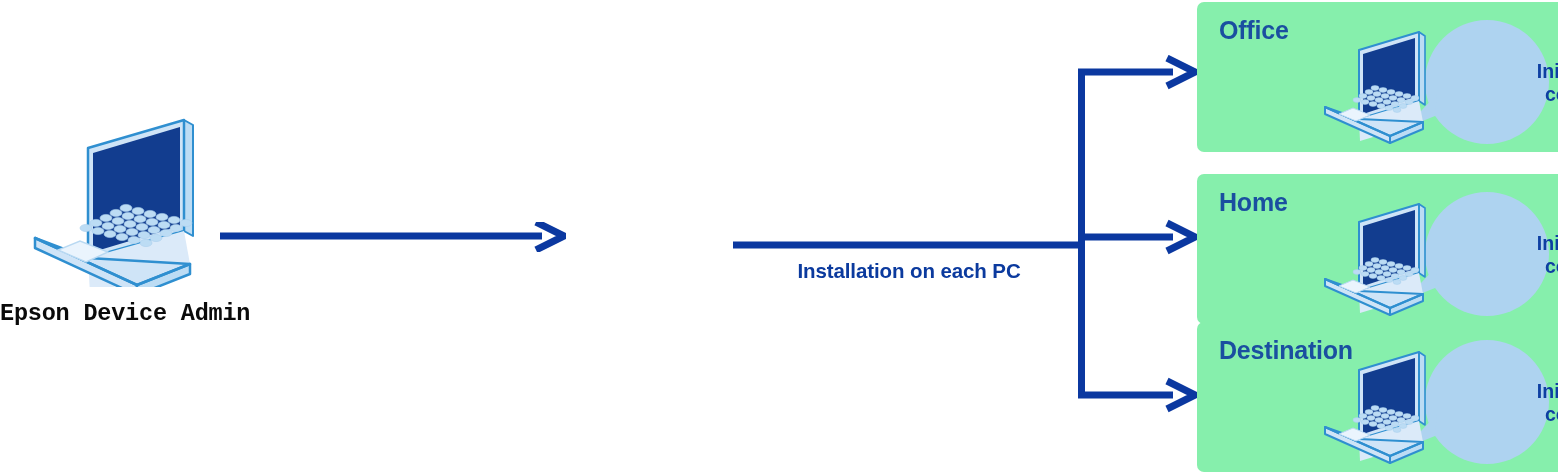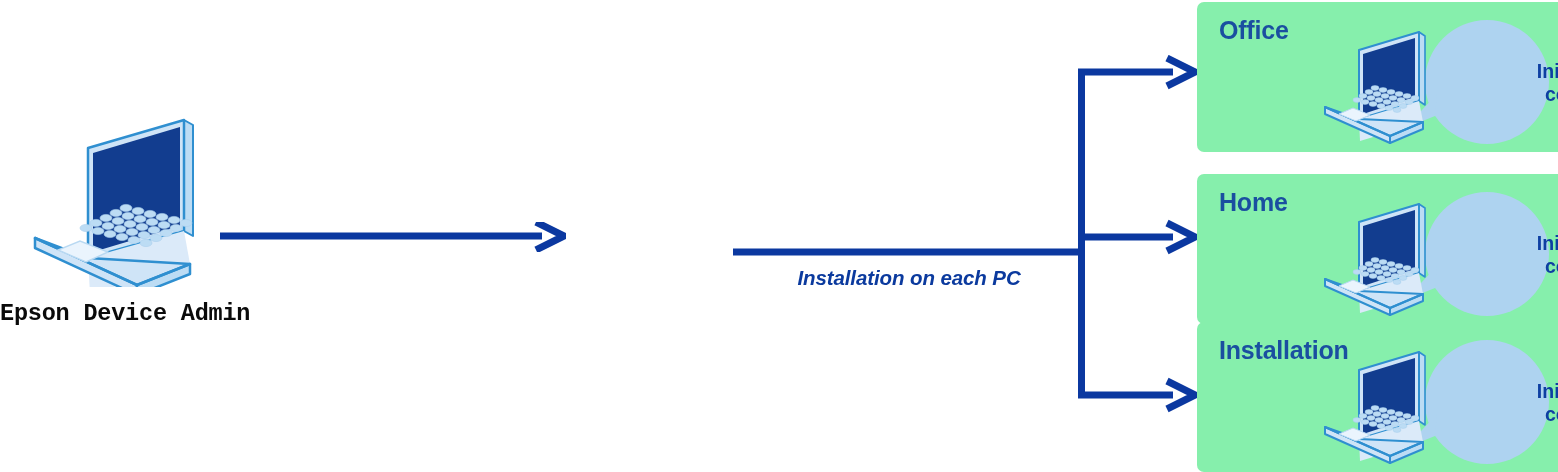--- a/index.html
+++ b/index.html
@@ -103,24 +103,23 @@
     font-size: 20.5px;
     font-weight: bold;
     color: #0b3a9e;
     white-space: nowrap;
     letter-spacing: -0.1px;
   }
 
   
   #arrow-install {
     left: 733px;
-    top: 238px;
+    top: 231px;
     width: 352px;
     height: 62px;
-    font-style: italic;
   }
 
   
   #branch-arrows {
     left: 1070px;
     top: 55px;
     width: 130px;
     height: 360px;
   }
 
@@ -367,21 +366,21 @@
         </g>
       </svg>
       <div class="bubble-text">
         <span>Initial setup</span>
         <span>complete!</span>
       </div>
     </div>
   </div>
 
   <div class="panel" id="panel-destination">
-    <div class="panel-title">Installation</div>
+    <div class="panel-title">Destination</div>
     <div class="panel-art">
       <svg viewBox="0 0 238 128" width="238" height="128" aria-hidden="true">
         <circle cx="170" cy="62" r="62" fill="#aed3f0"></circle>
         <path d="M118 96 L88 108 L120 74 Z" fill="#aed3f0"></path>
         <g>
           <path d="M102 12 L108 16 L108 85 L102 81 Z" fill="#bcdcf4" stroke="#2f8fd0" stroke-width="1.6" stroke-linejoin="round"></path>
           <path d="M42 30 L102 12 L102 81 L42 99 Z" fill="#cfe4f7" stroke="#2f8fd0" stroke-width="2" stroke-linejoin="round"></path>
           <path d="M46 34 L98 18 L98 77 L46 94 Z" fill="#123d8f"></path>
           <path d="M42 99 L102 81 L106 102 L43 121 Z" fill="#dbeaf9"></path>
           <path d="M8 87 L42 99 L106 102 L73 116 Z" fill="#cfe4f7"></path>

